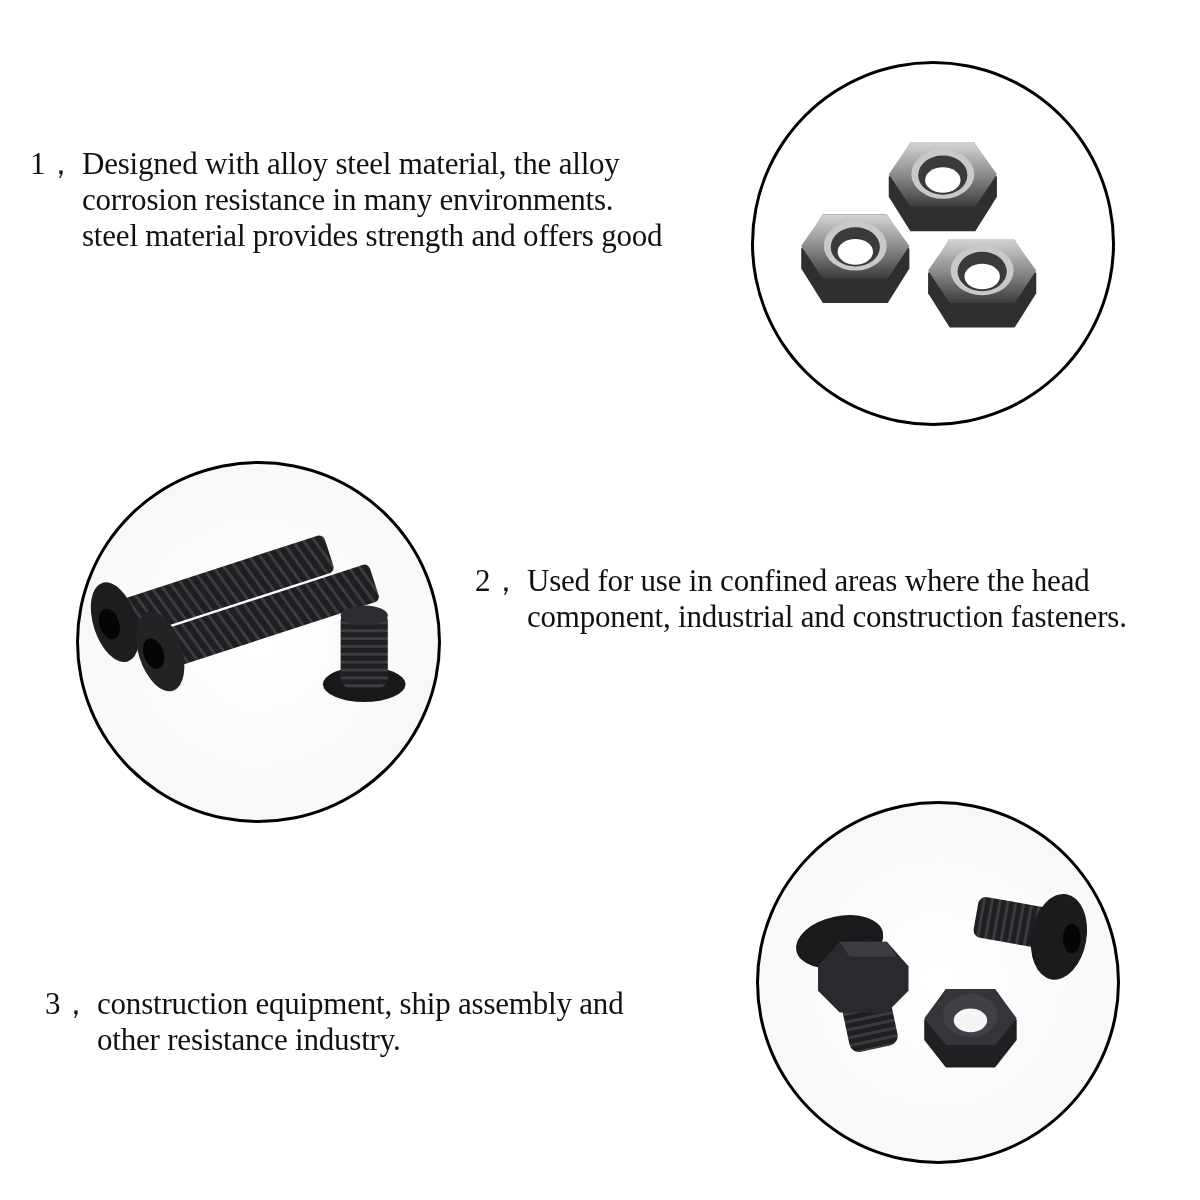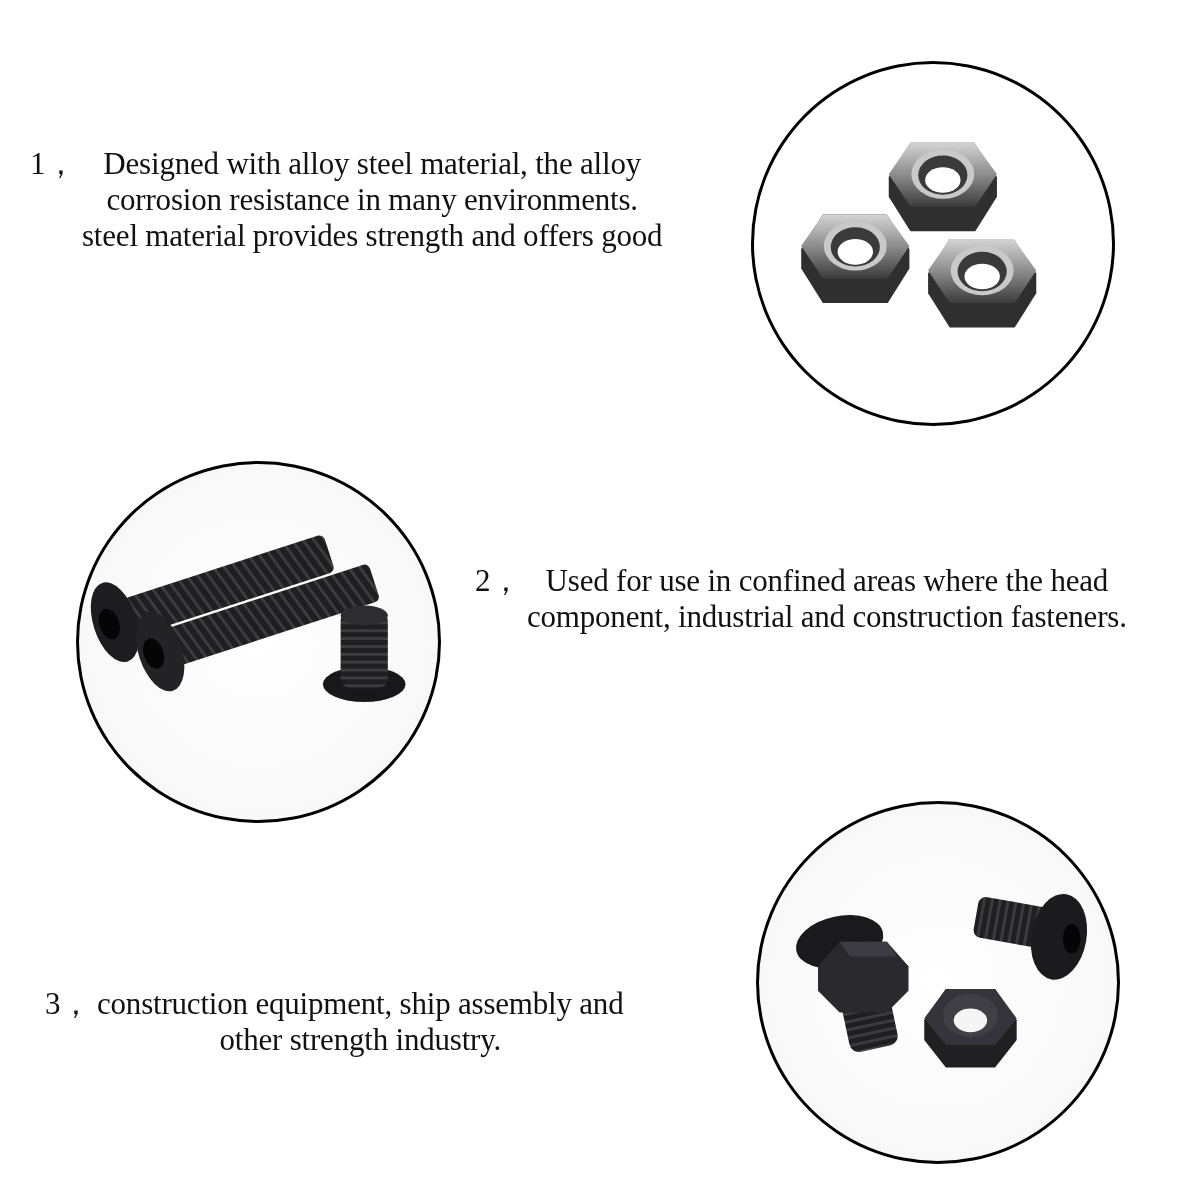--- a/index.html
+++ b/index.html
@@ -13,21 +13,21 @@
     position: absolute;
     font-size: 31px;
     line-height: 36px;
     letter-spacing: -0.2px;
   }
   .feature-text .num {
     position: absolute;
     left: 0; top: 0;
   }
   .feature-text .body { margin-left: 52px; }
-  .feature-text .line { display: block; white-space: nowrap; text-align: center; }
+  .feature-text .line { display: block; white-space: nowrap; }
   .circle {
     position: absolute;
     border: 3px solid #000;
     border-radius: 50%;
     box-sizing: border-box;
     background: #ffffff;
     overflow: hidden;
   }
   .circle.soft { background: radial-gradient(circle at 50% 50%, #ffffff 0%, #f7f7f7 80%, #f2f2f2 100%); }
   .circle svg { position: absolute; left: 0; top: 0; width: 100%; height: 100%; }
@@ -122,21 +122,21 @@
   <div class="body">
     <span class="line">Used for use in confined areas where the head</span>
     <span class="line">component, industrial and construction fasteners.</span>
   </div>
 </div>
 
 <div class="feature-text" style="left:45px; top:986px;">
   <span class="num">3，</span>
   <div class="body">
     <span class="line">construction equipment, ship assembly and</span>
-    <span class="line">other strength industry.</span>
+    <span class="line">other resistance industry.</span>
   </div>
 </div>
 
 <div class="circle soft" style="left:756px; top:801px; width:364px; height:363px;">
   <svg viewBox="0 0 364 363">
     <defs>
       <pattern id="thr3" width="40" height="8" patternUnits="userSpaceOnUse">
         <rect width="40" height="8" fill="#1f1f22"></rect>
         <rect width="40" height="3" fill="#3a3a3f"></rect>
       </pattern>

